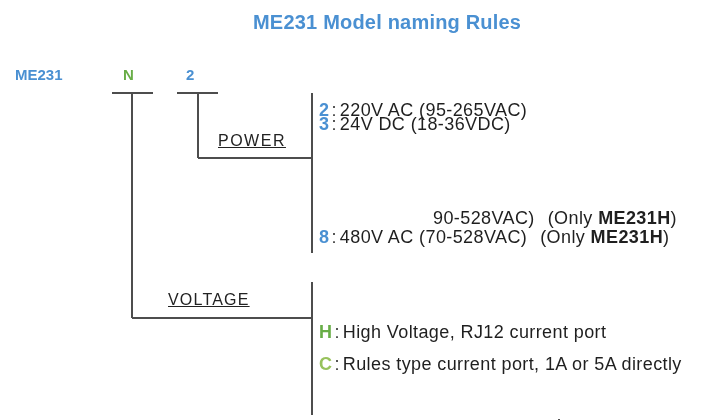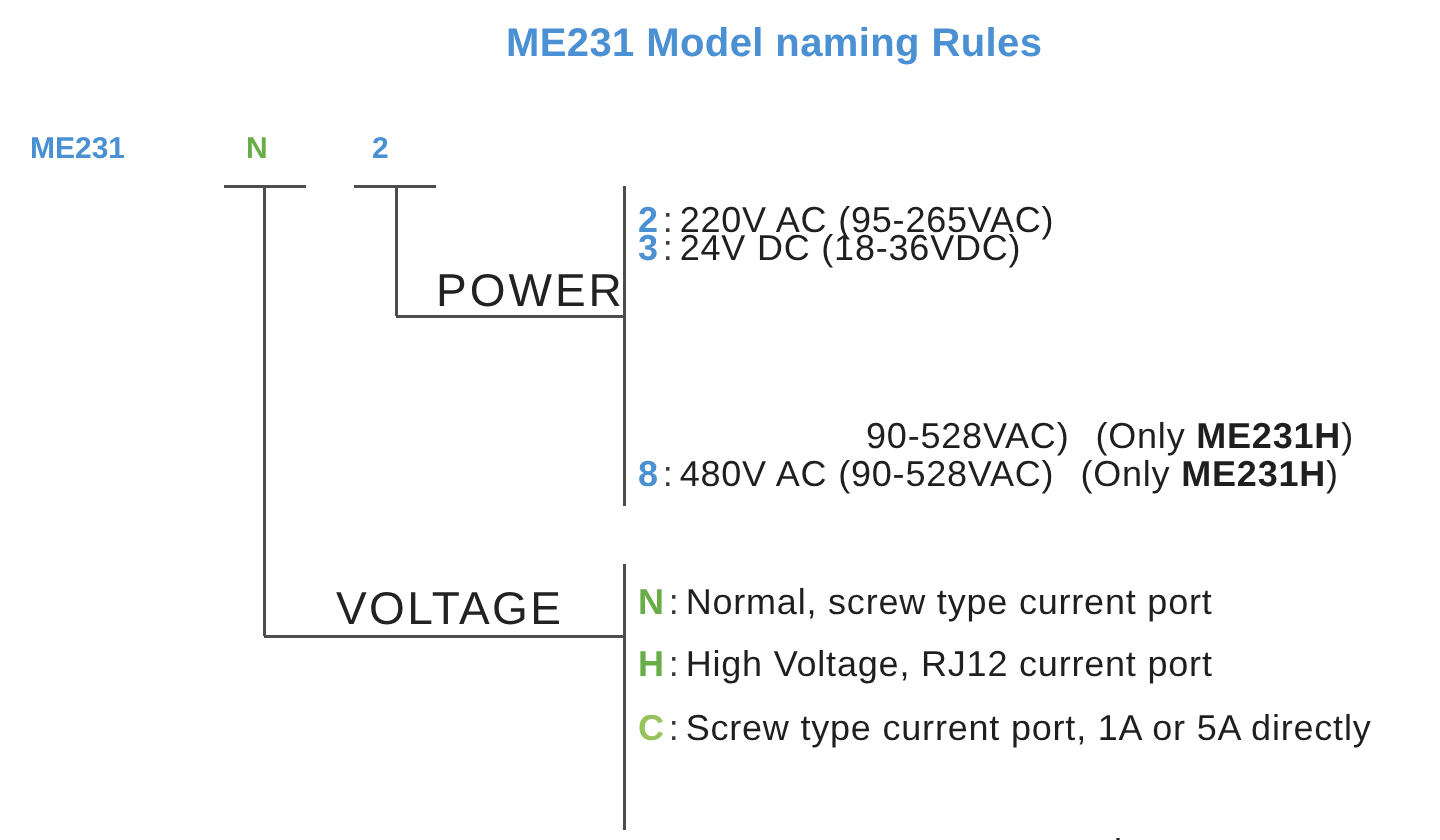--- a/index.html
+++ b/index.html
@@ -8,21 +8,21 @@
     font-family:"Liberation Sans","DejaVu Sans",sans-serif;color:var(--text,#1f1f1f);padding-left:20px;
   }
   .abs{position:absolute;white-space:nowrap;}
   .title{
     font-size:20px;font-weight:bold;color:var(--blue,#4a90d2);
     left:253px;top:11px;letter-spacing:0.2px;
   }
   .code{font-size:15px;font-weight:bold;top:66px;}
   .code.blue{color:var(--blue,#4a90d2);}
   .code.green{color:var(--green,#68ad47);}
-  .branch-label{font-size:23px;color:#222;}
+  .branch-label{font-size:16px;color:#222;text-decoration:underline;}
   .opt{font-size:18px;letter-spacing:0.4px;left:319px;}
   .opt .key{font-weight:bold;}
   .k-blue{color:var(--blue,#4a90d2);}
   .k-green{color:var(--green,#68ad47);}
   .k-green-light{color:var(--green_light,#97c25c);}
   .sep{color:var(--sep,#3c3c3c);margin-left:2px;}
   .txt{margin-left:3px;}
   .note{margin-left:13px;}
   .note .model-bold{font-weight:bold;}
   svg.lines{position:absolute;left:0;top:0;}
@@ -65,32 +65,29 @@
   <div class="abs opt" style="top:114px;text-align:center;">
     <span class="key k-blue">3</span><span class="sep">:</span><span class="txt">24V DC (18-36VDC)</span>
   </div>
 
 
   <div class="abs opt" style="left:433px;top:208px;">
     <span>90-528VAC)</span><span class="note"><span>(Only </span><span class="model-bold">ME231H</span><span>)</span></span>
   </div>
 
   <div class="abs opt" style="top:227px;">
-    <span class="key k-blue">8</span><span class="sep">:</span><span class="txt">480V AC (90-528VAC)</span><span class="note"><span>(Only </span><span class="model-bold">ME231H</span><span>)</span></span>
+    <span class="key k-blue">8</span><span class="sep">:</span><span class="txt">480V AC (70-528VAC)</span><span class="note"><span>(Only </span><span class="model-bold">ME231H</span><span>)</span></span>
   </div>
 
-  <div class="abs opt" style="top:291px;">
-    <span class="key k-green">N</span><span class="sep">:</span><span class="txt">Normal, screw type current port</span>
-  </div>
 
   <div class="abs opt" style="top:322px;">
     <span class="key k-green">H</span><span class="sep">:</span><span class="txt">High Voltage, RJ12 current port</span>
   </div>
 
   <div class="abs opt" style="top:354px;">
-    <span class="key k-green-light">C</span><span class="sep">:</span><span class="txt">Screw type current port, 1A or 5A directly</span>
+    <span class="key k-green-light">C</span><span class="sep">:</span><span class="txt">Rules type current port, 1A or 5A directly</span>
   </div>
 
   <div class="abs opt" style="left:557px;top:388px;margin-top:28px;">
     <span>input</span>
   </div>
 
 </div>
 
 </body></html>

